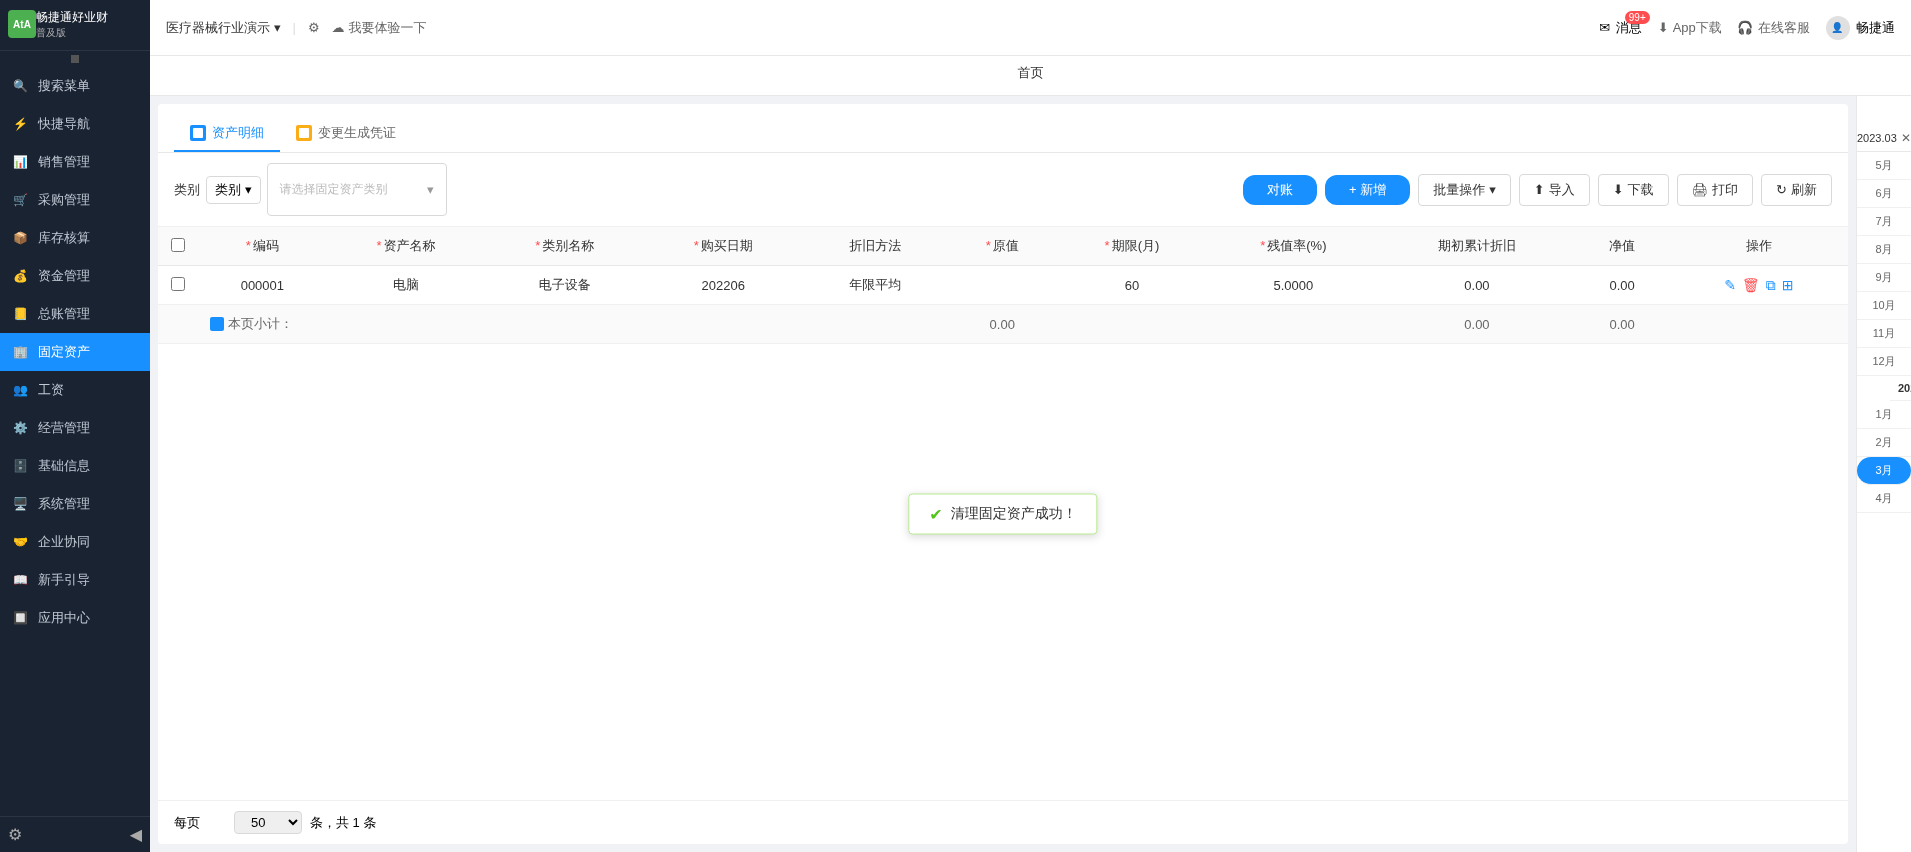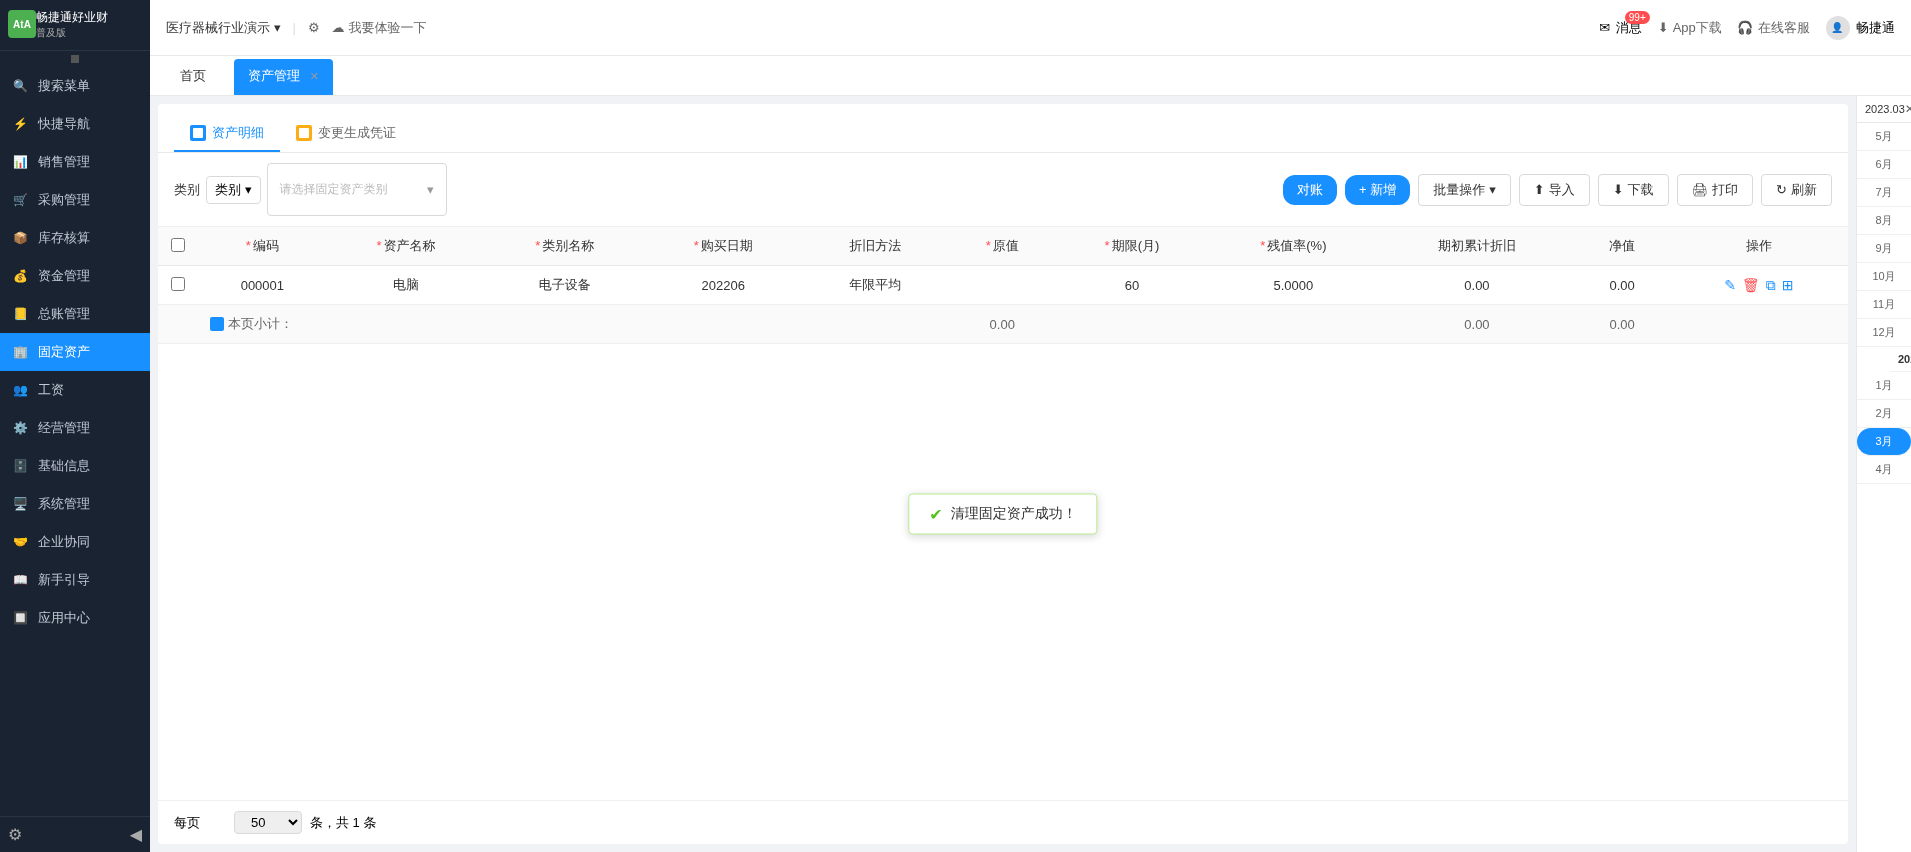--- a/index.html
+++ b/index.html
@@ -30,21 +30,21 @@
     .topbar-settings { color: #666; cursor: pointer; }
     .topbar-experience { display: flex; align-items: center; gap: 4px; color: #666; font-size: 13px; cursor: pointer; }
     .topbar-right { margin-left: auto; display: flex; align-items: center; gap: 16px; }
     .topbar-badge-wrap { position: relative; cursor: pointer; }
     .topbar-badge { background: #ff4d4f; color: #fff; font-size: 10px; border-radius: 8px; padding: 1px 4px; position: absolute; top: -8px; right: -8px; }
     .topbar-btn { display: flex; align-items: center; gap: 4px; color: #666; font-size: 13px; cursor: pointer; }
     .topbar-user { display: flex; align-items: center; gap: 6px; cursor: pointer; }
     .topbar-avatar { width: 24px; height: 24px; border-radius: 50%; background: #e0e0e0; display: flex; align-items: center; justify-content: center; font-size: 10px; color: #666; }
 
     
-    .tabbar { background: #fff; height: 40px; display: flex; align-items: flex-end; padding: 0 16px; border-bottom: 1px solid #e8e8e8; gap: 14px; }
+    .tabbar { background: #fff; height: 40px; display: flex; align-items: center; padding: 0 16px; border-bottom: 1px solid #e8e8e8; gap: 14px; flex-direction: column; }
     .tab { padding: 8px 14px; font-size: 13px; cursor: pointer; color: #666; border-bottom: 2px solid transparent; }
     .tab.active { color: #fff; background: #1890ff; border-radius: 4px 4px 0 0; }
     .tab-close { margin-left: 6px; color: #999; font-size: 11px; }
     .tab-home { color: #333; }
 
     
     .content { flex: 1; display: flex; overflow: hidden; }
     .content-main { flex: 1; background: #fff; margin: 8px; border-radius: 4px; display: flex; flex-direction: column; overflow: hidden; }
 
     
@@ -54,21 +54,21 @@
     .subtab-icon { width: 16px; height: 16px; background: #1890ff; border-radius: 2px; display: flex; align-items: center; justify-content: center; }
     .subtab-icon2 { width: 16px; height: 16px; background: #faad14; border-radius: 2px; display: flex; align-items: center; justify-content: center; }
 
     
     .toolbar { display: flex; align-items: center; padding: 10px 16px; gap: 8px; border-bottom: 1px solid #f0f0f0; }
     .toolbar-filter { display: flex; align-items: center; gap: 6px; }
     .filter-label { font-size: 13px; color: #333; }
     .filter-select { border: 1px solid #d9d9d9; border-radius: 4px; padding: 4px 8px; font-size: 13px; background: #fff; display: flex; align-items: center; gap: 4px; cursor: pointer; }
     .filter-input { border: 1px solid #d9d9d9; border-radius: 4px; padding: 17px 12px; font-size: 13px; color: #999; width: 180px; display: flex; align-items: center; justify-content: space-between; cursor: pointer; }
     .toolbar-right { margin-left: auto; display: flex; align-items: center; gap: 8px; }
-    .btn-primary { background: #1890ff; color: #fff; border: none; border-radius: 12px; padding: 6px 14px; font-size: 13px; cursor: pointer; }
+    .btn-primary { background: #1890ff; color: #fff; border: none; border-radius: 12px; padding: 6px 24px; font-size: 13px; cursor: pointer; }
     .btn-default { background: #fff; color: #333; border: 1px solid #d9d9d9; border-radius: 4px; padding: 6px 14px; font-size: 13px; cursor: pointer; display: flex; align-items: center; gap: 4px; }
     .btn-batch { background: #fff; color: #333; border: 1px solid #d9d9d9; border-radius: 4px; padding: 6px 14px; font-size: 13px; cursor: pointer; display: flex; align-items: center; gap: 4px; }
 
     
     .table-wrap { flex: 1; overflow: auto; position: relative; }
     .table-wrap::-webkit-scrollbar { height: 8px; width: 8px; }
     .table-wrap::-webkit-scrollbar-thumb { background: #d9d9d9; border-radius: 4px; }
     table { width: 100%; border-collapse: collapse; font-size: 13px; }
     thead tr { background: #fafafa; }
     th { padding: 10px 12px; text-align: center; border-bottom: 1px solid #e8e8e8; color: #333; font-weight: normal; white-space: nowrap; }
@@ -82,21 +82,21 @@
     
     .pagination { padding: 10px 16px; border-top: 1px solid #f0f0f0; display: flex; align-items: center; gap: 8px; font-size: 13px; }
     .page-select { border: 1px solid #d9d9d9; border-radius: 4px; padding: 2px 12px; font-size: 13px; margin-left: 26px; }
 
     
     .toast { position: absolute; top: 50%; left: 50%; transform: translate(-50%, -50%); background: #fff; border: 1px solid #b7eb8f; border-radius: 4px; padding: 10px 20px; display: flex; align-items: center; gap: 8px; font-size: 14px; color: #333; box-shadow: 0 2px 8px rgba(0,0,0,0.15); z-index: 100; white-space: nowrap; }
     .toast-icon { color: #52c41a; font-size: 16px; }
 
     
     .right-panel { width: 40px; background: #fff; border-left: 1px solid #e8e8e8; display: flex; flex-direction: column; position: relative; }
-    .right-panel-header { display: flex; align-items: center; justify-content: space-between; padding: 6px 8px; border-bottom: 1px solid #e8e8e8; }
+    .right-panel-header { display: flex; align-items: center; justify-content: space-between; padding: 6px 0; border-bottom: 1px solid #e8e8e8; margin-top: 29px; }
     .right-panel-months { flex: 1; overflow-y: auto; display: flex; flex-direction: column; }
     .month-item { padding: 6px 8px; font-size: 11px; color: #666; text-align: center; cursor: pointer; border-bottom: 1px solid #f0f0f0; }
     .month-item.active { background: #1890ff; color: #fff; border-radius: 14px; }
     .month-item.year { font-size: 11px; color: #333; font-weight: bold; margin-left: 33px; }
     .right-panel-wide { width: 55px; }
 
     
     .icon-search::before { content: "🔍"; font-size: 12px; }
     .icon-nav::before { content: "⚡"; font-size: 12px; }
     .icon-sales::before { content: "📊"; font-size: 12px; }

